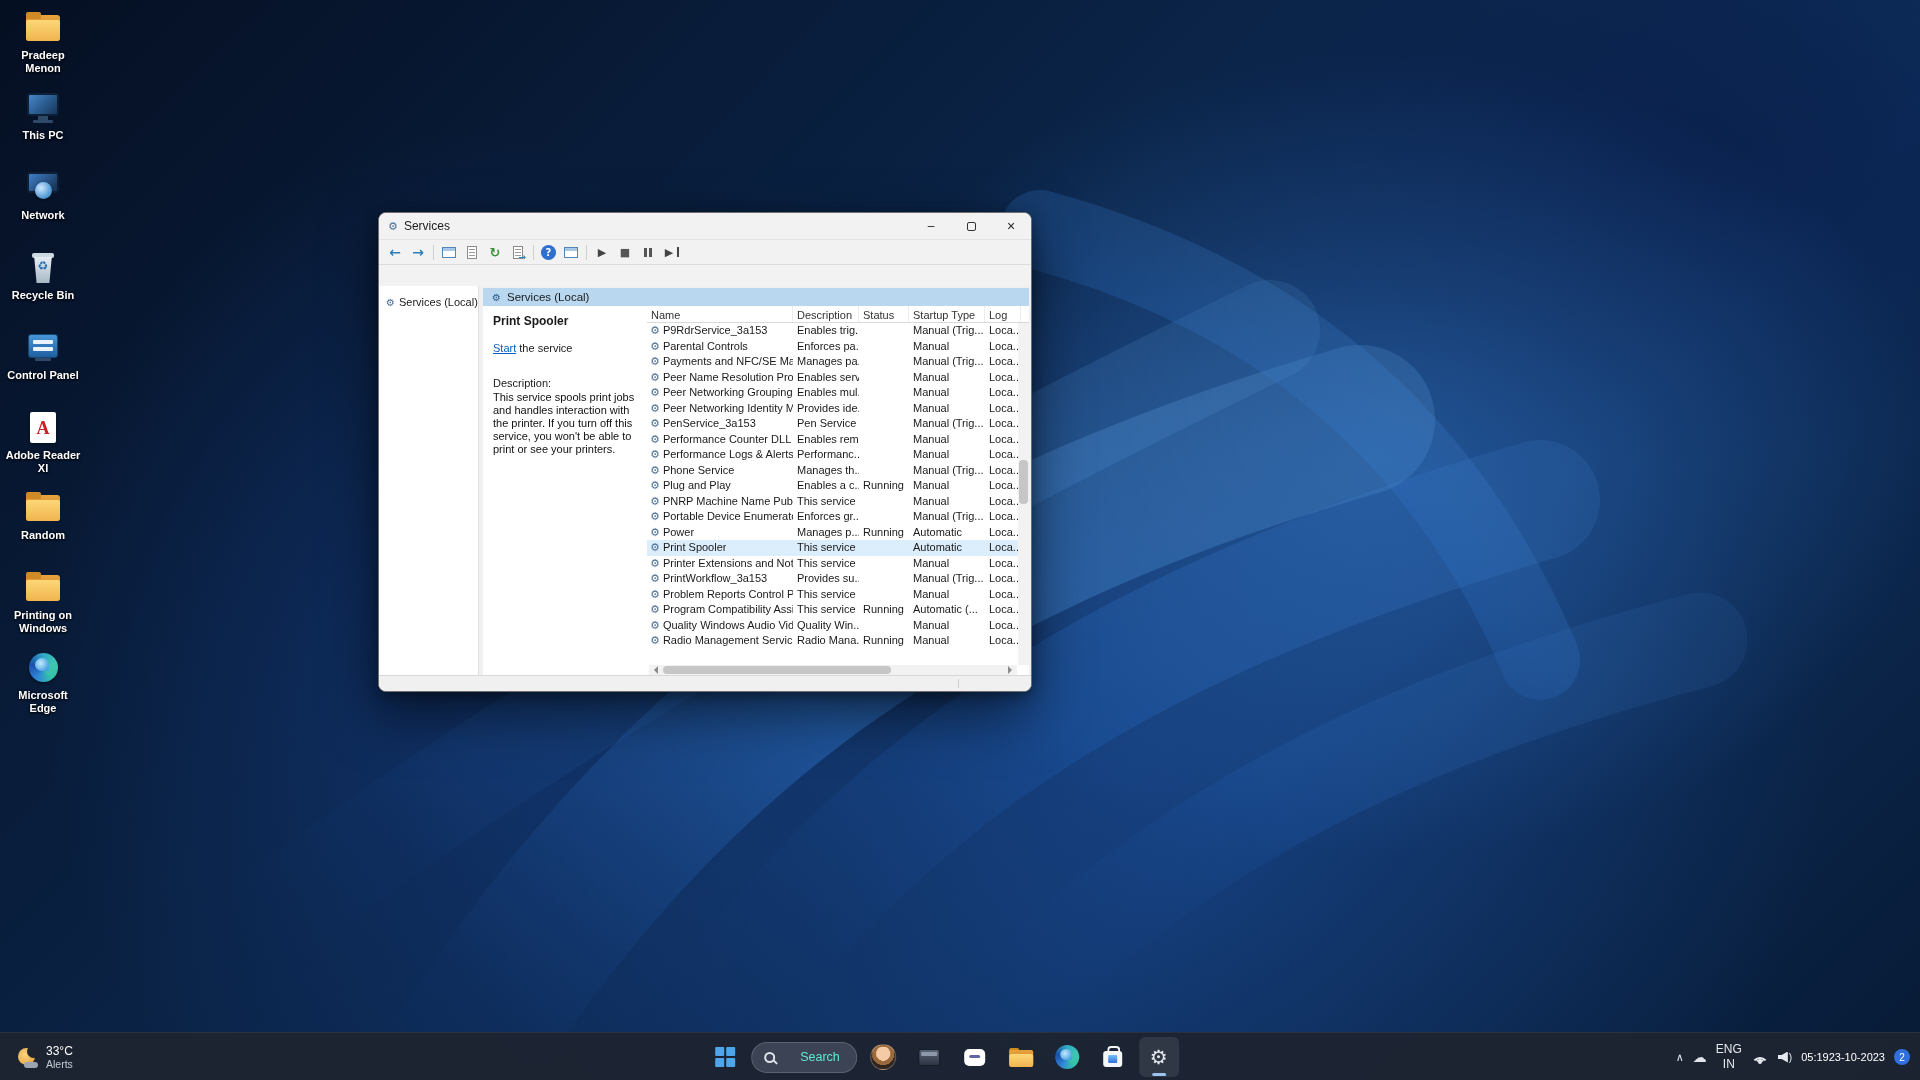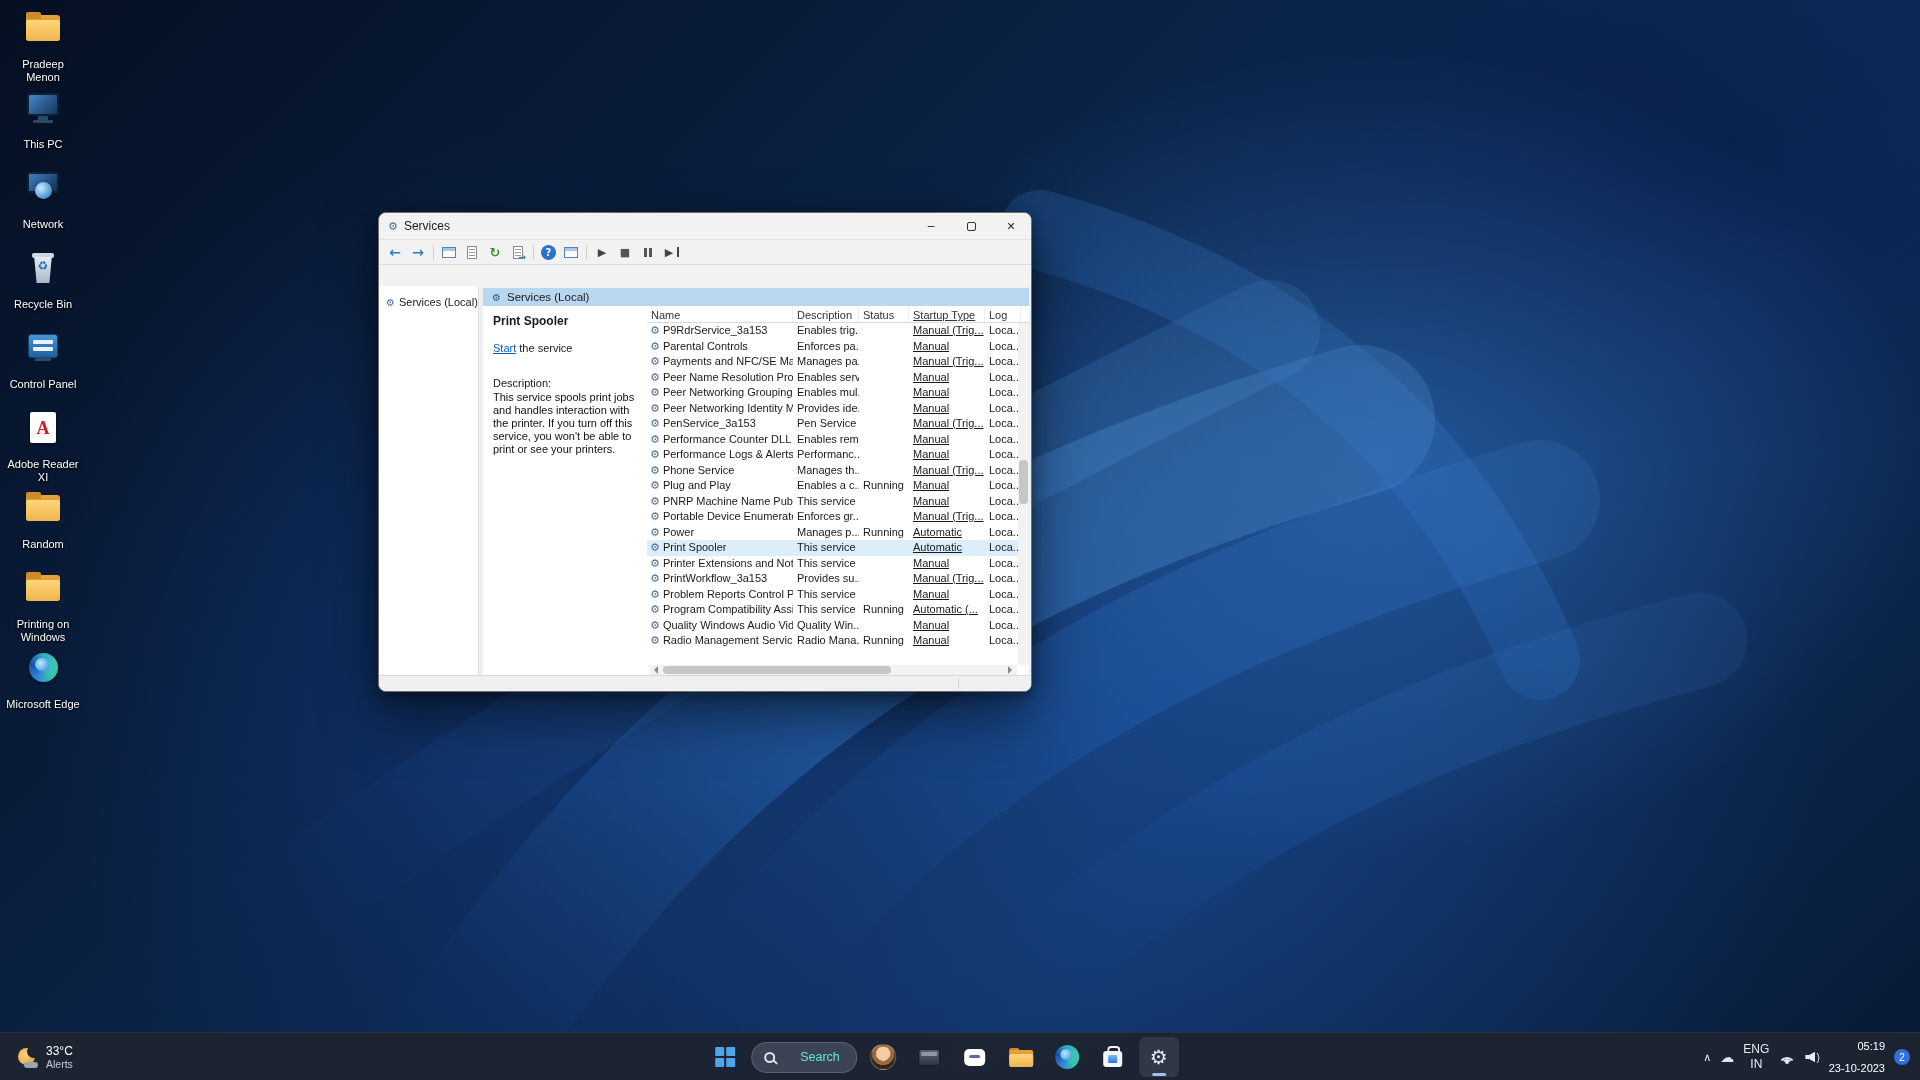--- a/index.html
+++ b/index.html
@@ -15,21 +15,21 @@
     position:relative;
   }
   button { font:inherit; background:none; border:none; padding:0; cursor:default; color:inherit; }
 
   
   .wallpaper { position:absolute; inset:0; z-index:0; }
 
   
   .desk-icons { position:absolute; left:0; top:6px; width:86px; z-index:2; display:flex; flex-direction:column; }
   .desk-icon { height:80px; padding-top:4px; display:flex; flex-direction:column; align-items:center; }
-  .dlabel { margin-top:12px; color:#fff; font-size:11px; line-height:1.15; text-align:center; max-width:76px; text-shadow:0 1px 2px rgba(0,0,0,.95), 0 0 3px rgba(0,0,0,.6); }
+  .dlabel { margin-top:3px; color:#fff; font-size:11px; line-height:1.15; text-align:center; max-width:76px; text-shadow:0 1px 2px rgba(0,0,0,.95), 0 0 3px rgba(0,0,0,.6);font-weight:bold; }
   .dicon { position:relative; width:44px; height:36px; }
   .ic-folder::after { content:""; position:absolute; left:5px; top:2px; width:15px; height:7px; border-radius:2px 2px 0 0; background:#d18a28; }
   .ic-folder::before { content:""; position:absolute; left:5px; top:5px; width:34px; height:26px; border-radius:3px; background:linear-gradient(#e8a33d,#c87f20); }
   .ic-folder i { position:absolute; left:5px; top:10px; width:34px; height:21px; border-radius:2px 2px 3px 3px; background:linear-gradient(#fdd778,#f0b44e); }
   .ic-pc i { position:absolute; left:6px; top:3px; width:32px; height:23px; border-radius:3px; background:linear-gradient(135deg,#4486c8,#16365c); border:2px solid #0d2036; }
   .ic-pc::after { content:""; position:absolute; left:17px; top:26px; width:10px; height:4px; background:#2c4a68; }
   .ic-pc::before { content:""; position:absolute; left:12px; top:30px; width:20px; height:3px; border-radius:1px; background:#2c4a68; }
   .ic-network i { position:absolute; left:6px; top:2px; width:32px; height:21px; border-radius:3px; background:linear-gradient(135deg,#3f7fc4,#142f52); border:2px solid #0d2036; }
   .ic-network::after { content:""; position:absolute; left:14px; top:12px; width:17px; height:17px; border-radius:50%; background:radial-gradient(circle at 35% 35%, #cfe9ff, #5aa0d8 60%, #2c669e); box-shadow:0 1px 3px rgba(0,0,0,.5); }
   .ic-recycle::before { content:""; position:absolute; left:11px; top:3px; width:22px; height:5px; border-radius:2px; background:#cdd9e2; }
@@ -84,21 +84,21 @@
   .start-link { color:#0b5fbf; text-decoration:underline; }
   .svc-desc-label { margin-top:23px; font-size:11px; }
   .svc-desc { margin-top:2px; font-size:11px; line-height:1.18; width:152px; color:#111; }
   .tablearea { flex:1; position:relative; overflow:hidden; }
   .thead { display:flex; height:17px; border-bottom:1px solid #d9d9d9; }
   .thead .cell { border-right:1px solid #ededed; color:#333; padding-top:3px; position:relative; }
   .cell { padding-left:4px; white-space:nowrap; overflow:hidden; font-size:11px; }
   .c-name { width:146px; }
   .c-desc { width:66px; }
   .c-status { width:50px; }
-  .c-startup { width:76px;text-decoration:underline; }
+  .c-startup { width:76px; }
   .c-log { width:36px; }
   .sort { position:absolute; top:-2px; left:46%; font-size:10px; color:#555; }
   .tbody { }
   .trow { display:flex; height:15.5px; line-height:15.5px; align-items:center; }
   .trow.selected { background:#dcedfb; }
   .trow .c-name { display:flex; align-items:center; gap:3px; padding-left:3px; }
   .gear { font:11px "DejaVu Sans",sans-serif; color:#4a6e96; flex:0 0 auto; }
   .trow .txt { overflow:hidden; white-space:nowrap; }
   .hscroll { position:absolute; left:2px; right:12px; bottom:0; height:10px; background:#f2f2f2; display:flex; align-items:center; }
   .harrow { width:0; height:0; border:4px solid transparent; }
@@ -153,21 +153,21 @@
   .tray-cloud { color:#dfe3ea; font:14px "DejaVu Sans",sans-serif; }
   .tray-lang { display:flex; flex-direction:column; align-items:center; color:#e6e9ef; font-size:12px; line-height:1.25; }
   .wifi { position:relative; width:18px; height:13px; overflow:hidden; }
   .wifi b { position:absolute; left:50%; transform:translateX(-50%); border:2px solid transparent; border-top-color:#e6e9ef; border-radius:50%; }
   .wifi b:nth-child(1) { width:18px; height:18px; bottom:-11px; }
   .wifi b:nth-child(2) { width:11px; height:11px; bottom:-6px; }
   .wifi b:nth-child(3) { width:4px; height:4px; bottom:0; background:#e6e9ef; border:none; }
   .spk { display:flex; align-items:center; color:#e6e9ef; }
   .spk i { width:10px; height:11px; background:#e6e9ef; clip-path:polygon(0 32%,38% 32%,100% 0,100% 100%,38% 68%,0 68%); }
   .spk u { text-decoration:none; font-size:10px; margin-left:1px; }
-  .tray-clock { display:flex; flex-direction:column; align-items:flex-end; color:#fff; font-size:11px; line-height:1.3;gap:7px; }
+  .tray-clock { display:flex; align-items:flex-end; color:#fff; font-size:11px; line-height:1.3; }
   .notif-badge { width:16px; height:16px; border-radius:50%; background:#2f6fde; color:#fff; font-size:10px; display:flex; align-items:center; justify-content:center; }
 </style>
 </head>
 <body>
 
 <svg class="wallpaper" width="1920" height="1080" viewBox="0 0 1920 1080">
   <defs>
     <linearGradient id="g1" x1="0" y1="1" x2="1" y2="0">
       <stop offset="0" stop-color="#0a2a5e" stop-opacity="0"></stop>
       <stop offset="0.5" stop-color="#2f77d0" stop-opacity="0.6"></stop>

